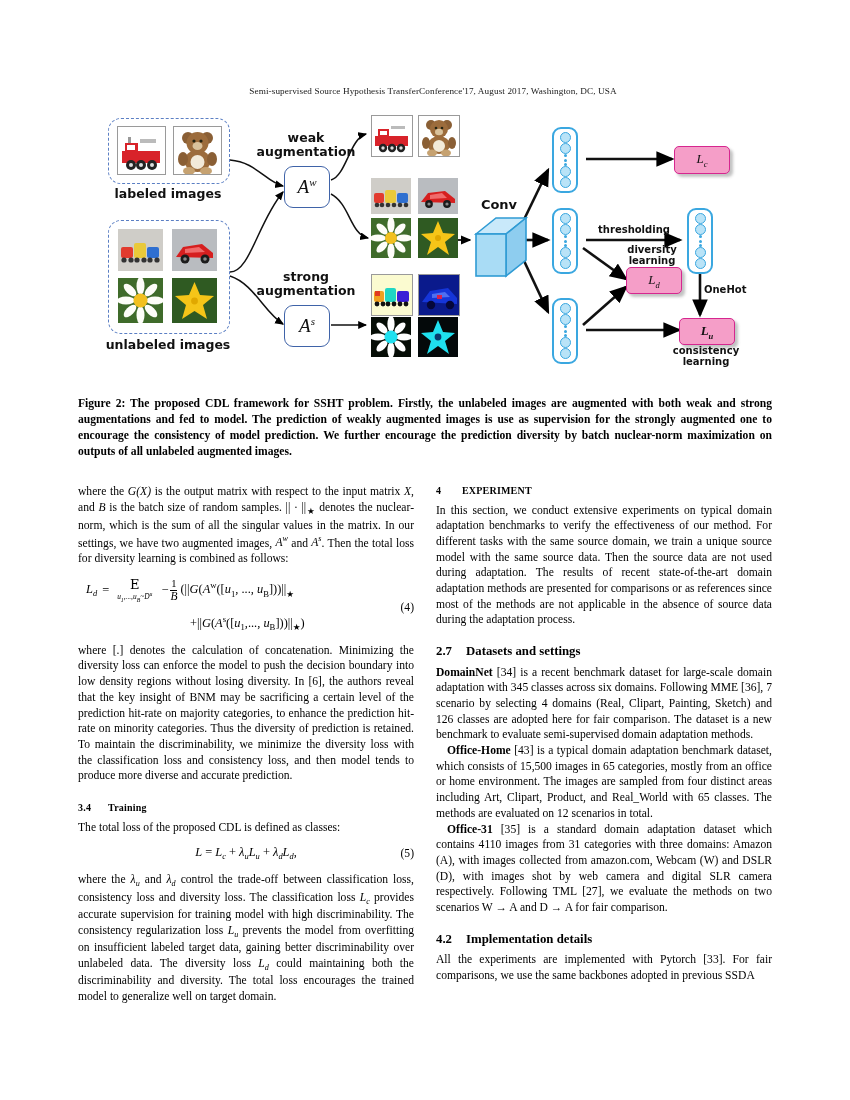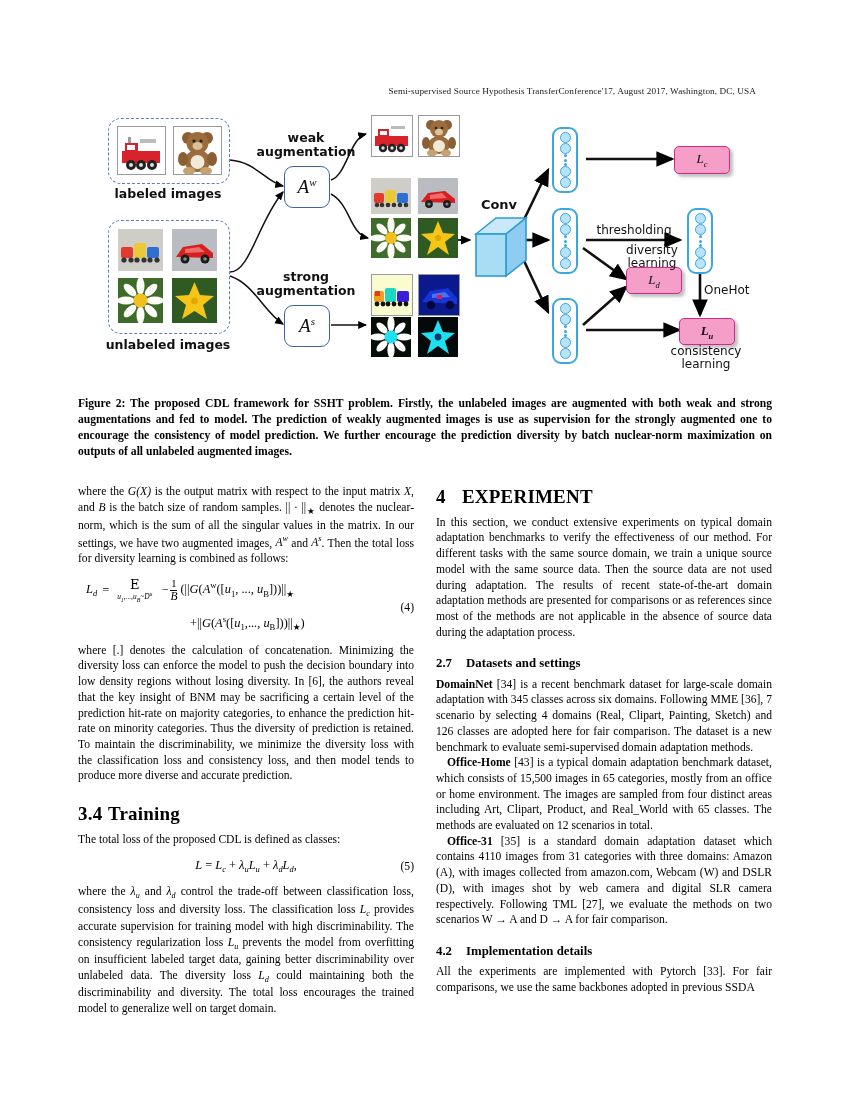--- a/index.html
+++ b/index.html
@@ -18,24 +18,24 @@
   .page {
     position: absolute;
     left: 0; top: 0;
     width: 850px; height: 1100px;
   }
 
   
   .runhead {
     position: absolute;
     top: 86px;
-    left: 62px;
+    left: 86px;
     width: 694px;
     display: flex;
-    justify-content: flex-end;
+    justify-content: center;
     font-size: 9.2px;
     color: #1a1a1a;
     letter-spacing: .1px;
   }
 
   
   .figure {
     position: absolute;
     left: 78px;
     top: 112px;
@@ -116,22 +116,22 @@
     background: #b9e3f7;
     border: 1.6px solid #3aa7e0;
     flex: none;
   }
   .dots { display: flex; flex-direction: column; align-items: center; gap: 1.5px; }
   .dot { width: 3px; height: 3px; border-radius: 50%; background: #3aa7e0; }
 
   .diaglabel {
     position: absolute;
     font-family: "DejaVu Sans", "Liberation Sans", sans-serif;
-    font-weight: normal;
-    font-size: 12px;
+    font-weight: bold;
+    font-size: 10px;
     color: #111;
     text-align: center;
     line-height: 1.1;
     white-space: pre-line;
   }
 
   .figcaption {
     position: absolute;
     left: 78px;
     top: 396px;
@@ -156,21 +156,21 @@
   }
   .col-left  { left: 78px; }
   .col-right { left: 436px; }
 
   .col p { margin: 0; text-indent: 0; }
   .col p.indent { text-indent: 11px; }
 
   h2.sec {
     font-family: "Liberation Serif", serif;
     font-weight: bold;
-    font-size: 19px;
+    font-size: 10px;
     margin: 17px 0 5px 0;
     letter-spacing: .2px;
   }
   h3.subsec {
     font-family: "Liberation Serif", serif;
     font-weight: bold;
     font-size: 12.8px;
     margin: 15px 0 4px 0;
   }
   .secnum { display: inline-block; min-width: 26px; }

